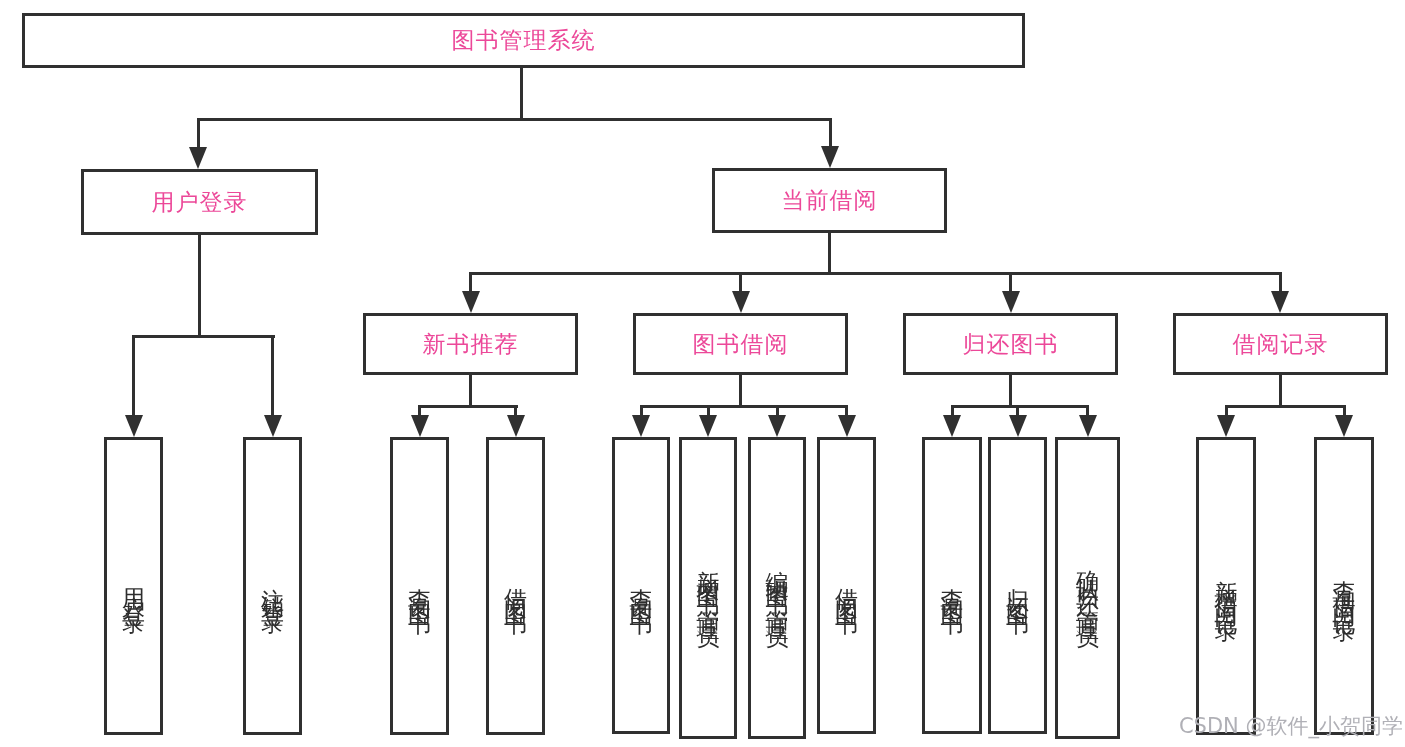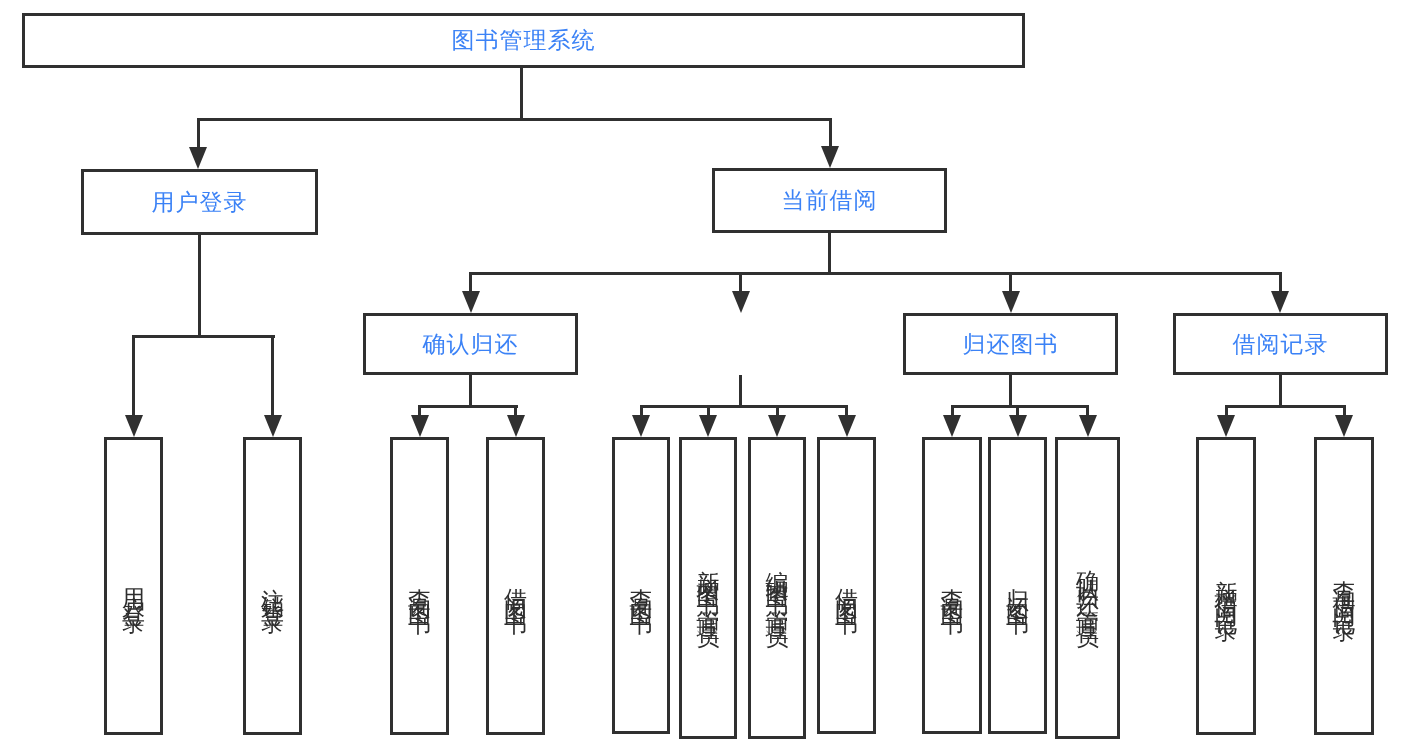--- a/index.html
+++ b/index.html
@@ -5,21 +5,21 @@
   html,body{margin:0;padding:0;background:#ffffff;}
   .canvas{
     position:relative;width:1405px;height:747px;background:#ffffff;overflow:hidden;
     font-family:"DejaVu Sans",sans-serif;color:#2e2e2e;
   }
   .box{
     position:absolute;box-sizing:border-box;border:3px solid #303030;background:#ffffff;
     display:flex;align-items:center;justify-content:center;
   }
   .box.h .lbl{
-    font-size:23px;letter-spacing:1px;white-space:nowrap;color:#3b82f6;
+    font-size:23px;letter-spacing:1px;white-space:nowrap;color:#ec4899;
   }
   .box.v .lbl{
     writing-mode:vertical-rl;text-orientation:mixed;
     font-size:23px;letter-spacing:8px;line-height:1;color:#2e2e2e;white-space:nowrap;
   }
   .ln{position:absolute;background:#303030;}
   .arrow{
     position:absolute;width:0;height:0;
     border-left:9px solid transparent;border-right:9px solid transparent;
     border-top:22px solid #303030;
@@ -39,21 +39,24 @@
   </div>
 
   <div class="box h" style="left:81px;top:169px;width:237px;height:66px">
     <span class="lbl">用户登录</span>
   </div>
   <div class="box h" style="left:712px;top:168px;width:235px;height:65px">
     <span class="lbl">当前借阅</span>
   </div>
 
   <div class="box h" style="left:363px;top:313px;width:215px;height:62px">
-    <span class="lbl">确认归还</span>
+    <span class="lbl">新书推荐</span>
+  </div>
+  <div class="box h" style="left:633px;top:313px;width:215px;height:62px">
+    <span class="lbl">图书借阅</span>
   </div>
   <div class="box h" style="left:903px;top:313px;width:215px;height:62px">
     <span class="lbl">归还图书</span>
   </div>
   <div class="box h" style="left:1173px;top:313px;width:215px;height:62px">
     <span class="lbl">借阅记录</span>
   </div>
 
   <div class="box v" style="left:104px;top:437px;width:59px;height:298px">
     <span class="lbl">用户登录</span>
@@ -151,14 +154,15 @@
   <div class="ln" style="left:1086px;top:405px;width:3px;height:12px"></div>
   <div class="arrow" style="left:1079px;top:415px"></div>
 
   <div class="ln" style="left:1279px;top:375px;width:3px;height:32px"></div>
   <div class="ln" style="left:1225px;top:405px;width:121px;height:3px"></div>
   <div class="ln" style="left:1225px;top:405px;width:3px;height:12px"></div>
   <div class="arrow" style="left:1217px;top:415px"></div>
   <div class="ln" style="left:1343px;top:405px;width:3px;height:12px"></div>
   <div class="arrow" style="left:1335px;top:415px"></div>
 
+  <div class="watermark">CSDN @软件_小贺同学</div>
 
 </div>
 
 </body></html>

